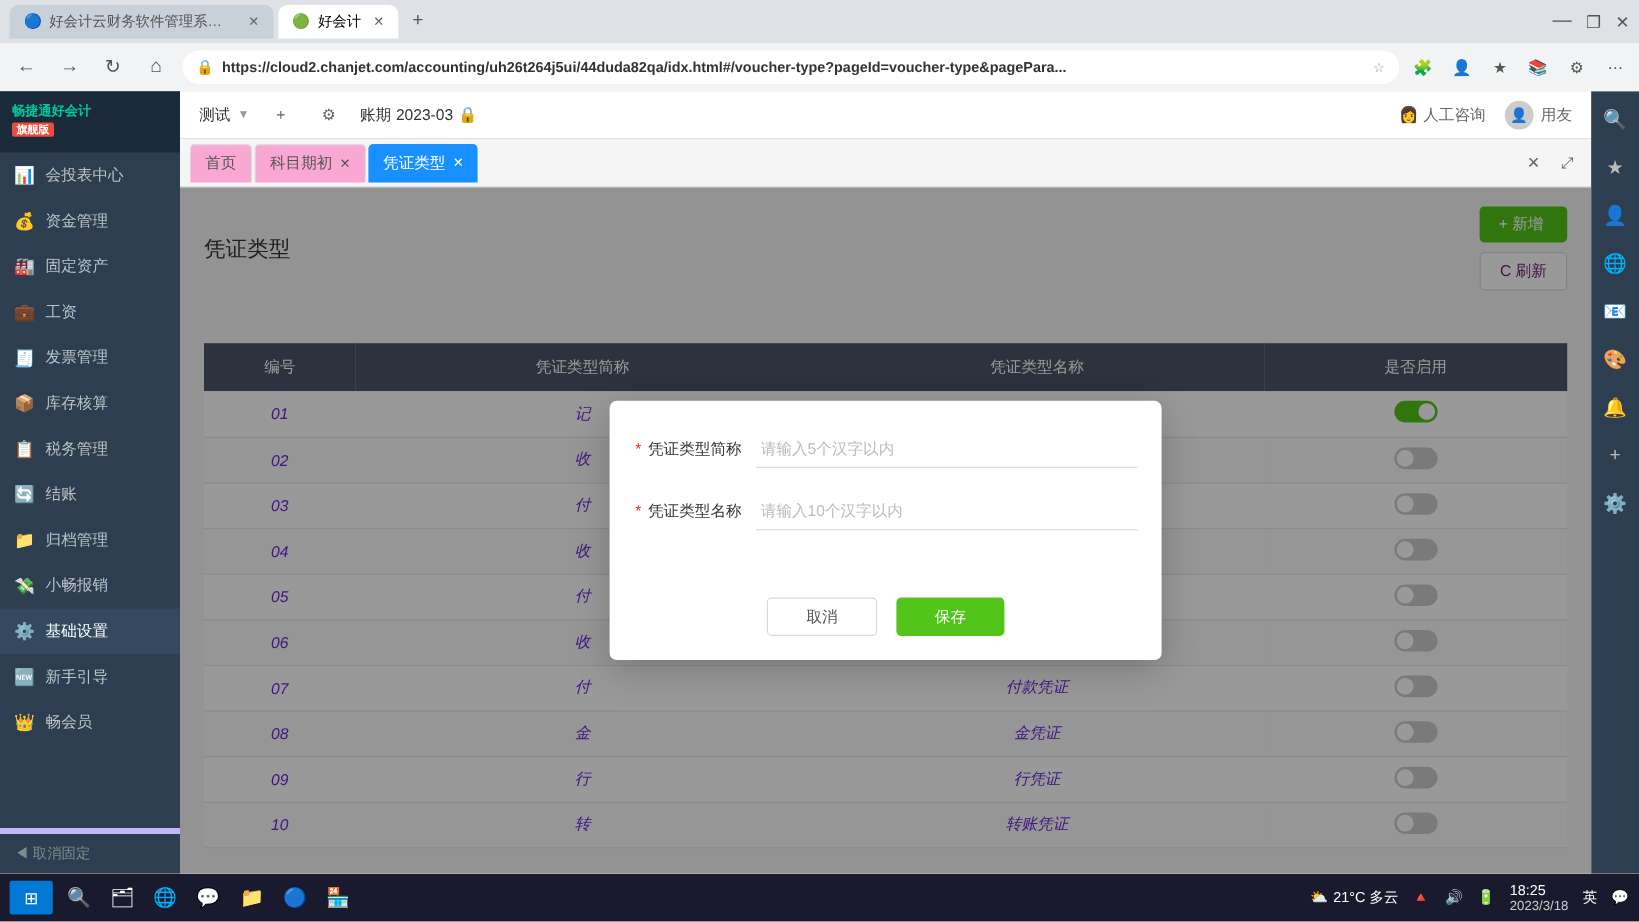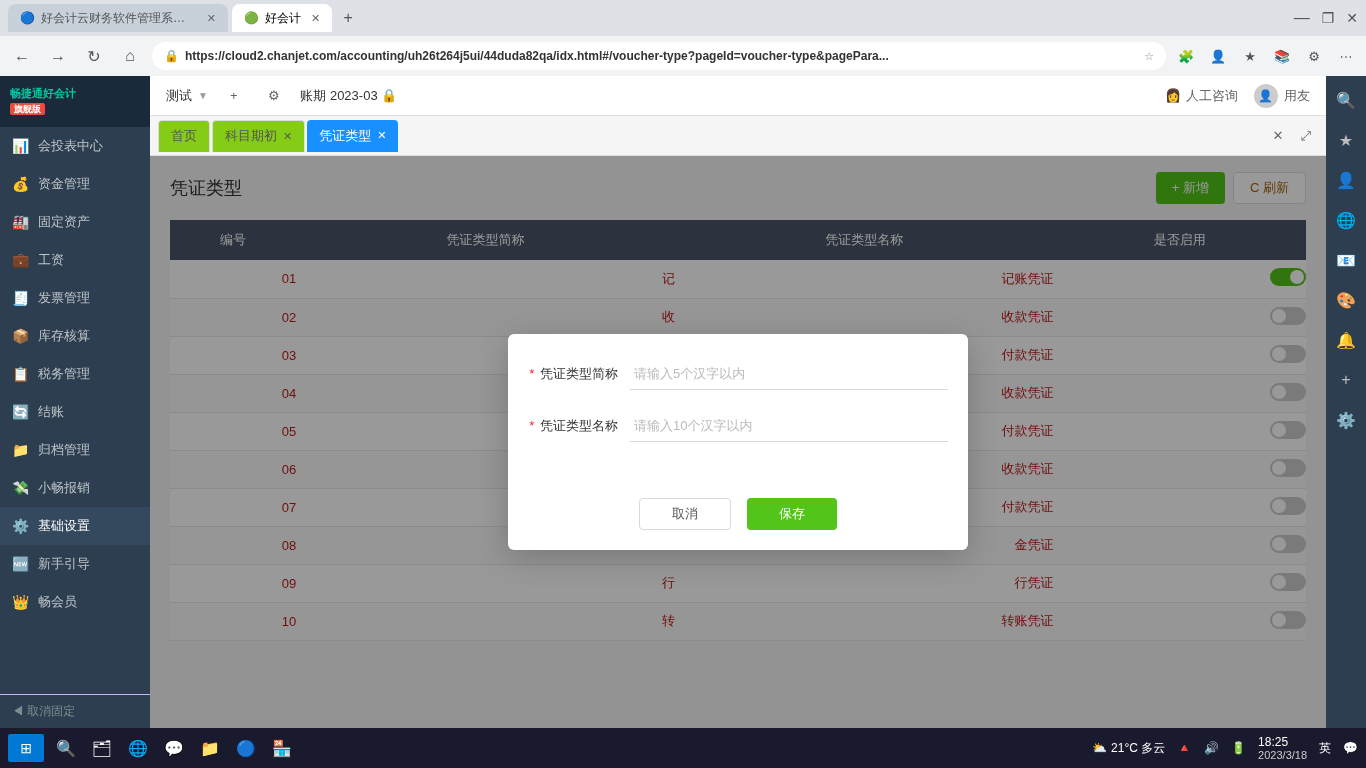--- a/index.html
+++ b/index.html
@@ -19,57 +19,57 @@
     .address-bar-url { flex: 1; font-size: 12px; color: #333; overflow: hidden; white-space: nowrap; font-weight: bold; }
     .browser-action-btn { width: 24px; height: 24px; display: flex; align-items: center; justify-content: center; color: #555; cursor: pointer; font-size: 13px; }
 
     
     .sidebar { width: 150px; background: #2c3e50; color: #ccc; display: flex; flex-direction: column; flex-shrink: 0; }
     .sidebar-header { background: #1a2a3a; padding: 10px; display: flex; align-items: center; gap: 8px; }
     .sidebar-nav { flex: 1; overflow-y: auto; }
     .sidebar-item { display: flex; align-items: center; gap: 8px; padding: 10px 12px; cursor: pointer; color: #bdc3c7; font-size: 13px; }
     .sidebar-item.active { background: #34495e; color: #fff; }
     .sidebar-item-icon { width: 18px; height: 18px; display: flex; align-items: center; justify-content: center; font-size: 14px; }
-    .sidebar-collapse-btn { padding: 8px 12px; color: #7f8c8d; font-size: 12px; cursor: pointer; border-top: 1px solid #c4b5fd; }
+    .sidebar-collapse-btn { padding: 8px 12px; color: #7f8c8d; font-size: 12px; cursor: pointer; border-top: 5px solid #c4b5fd; }
 
     
     .app-header { height: 40px; background: #fff; border-bottom: 1px solid #e0e0e0; display: flex; align-items: center; padding: 0 16px; gap: 12px; }
     .workspace-selector { display: flex; align-items: center; gap: 6px; cursor: pointer; font-size: 13px; color: #333; }
     .workspace-arrow { color: #999; font-size: 10px; }
     .header-icon-btn { width: 28px; height: 28px; display: flex; align-items: center; justify-content: center; cursor: pointer; color: #666; }
     .period-info { display: flex; align-items: center; gap: 4px; font-size: 13px; color: #333; }
     .header-right { margin-left: auto; display: flex; align-items: center; gap: 16px; }
     .consult-btn { display: flex; align-items: center; gap: 4px; color: #666; font-size: 13px; cursor: pointer; }
     .user-info { display: flex; align-items: center; gap: 6px; cursor: pointer; color: #666; font-size: 13px; }
     .user-avatar { width: 24px; height: 24px; border-radius: 50%; background: #ccc; display: flex; align-items: center; justify-content: center; }
 
     
     .page-tabs { display: flex; align-items: center; background: #f5f5f5; border-bottom: 1px solid #ddd; height: 40px; padding: 0 8px; gap: 2px; }
     .page-tab { display: flex; align-items: center; padding: 0 12px; height: 32px; cursor: pointer; font-size: 13px; color: #555; border-radius: 4px 4px 0 0; gap: 6px; }
     .page-tab.active { background: #1890ff; color: #fff; }
-    .page-tab.normal { background: #84cc16; border: 1px solid #ddd; border-bottom: none; }
+    .page-tab.normal { background: #f9a8d4; border: 1px solid #ddd; border-bottom: none; }
     .page-tab-close { font-size: 11px; color: inherit; }
     .expand-btn { margin-left: auto; display: flex; gap: 4px; }
     .expand-icon-btn { width: 24px; height: 24px; display: flex; align-items: center; justify-content: center; cursor: pointer; color: #666; }
 
     
     .main-content { flex: 1; background: #f5f5f5; overflow: hidden; position: relative; }
     .page-header { display: flex; align-items: center; justify-content: space-between; padding: 16px 20px; }
     .page-title { font-size: 18px; color: #333; font-weight: 500; }
-    .page-actions { display: flex; gap: 8px; }
+    .page-actions { display: flex; gap: 8px; flex-direction: column; }
     .btn-primary { background: #52c41a; color: #fff; border: none; padding: 6px 16px; border-radius: 4px; cursor: pointer; font-size: 13px; display: flex; align-items: center; gap: 4px; }
-    .btn-default { background: #fff; color: #a16207; border: 1px solid #ddd; padding: 6px 16px; border-radius: 4px; cursor: pointer; font-size: 13px; display: flex; align-items: center; gap: 4px; }
+    .btn-default { background: #fff; color: #701a75; border: 1px solid #ddd; padding: 6px 16px; border-radius: 4px; cursor: pointer; font-size: 13px; display: flex; align-items: center; gap: 4px; }
 
     
     .data-table { width: 100%; border-collapse: collapse; }
     .data-table thead tr { background: #4a5568; color: #fff; height: 40px; }
     .data-table thead th { text-align: center; font-weight: normal; font-size: 13px; }
     .data-table tbody tr { height: 38px; border-bottom: 1px solid #e8e8e8; background: #fff; }
     .data-table tbody tr:nth-child(even) { background: #fafafa; }
-    .data-table tbody td { text-align: right; font-size: 13px; color: #b91c1c; }
+    .data-table tbody td { text-align: center; font-size: 13px; color: #6d28d9; font-style: italic; }
     .toggle { width: 36px; height: 18px; border-radius: 9px; display: inline-block; cursor: pointer; position: relative; }
     .toggle.on { background: #52c41a; }
     .toggle.off { background: #ccc; }
     .toggle::after { content: ''; position: absolute; width: 14px; height: 14px; background: #fff; border-radius: 50%; top: 2px; transition: left 0.2s; }
     .toggle.on::after { left: 20px; }
     .toggle.off::after { left: 2px; }
 
     
     .right-panel { width: 40px; background: #2c3e50; display: flex; flex-direction: column; align-items: center; padding: 8px 0; gap: 8px; }
     .right-panel-icon { width: 32px; height: 32px; display: flex; align-items: center; justify-content: center; color: #bbb; cursor: pointer; font-size: 16px; }
@@ -266,21 +266,21 @@
           <div class="page-actions">
             <button class="btn-primary">
               <span>+ 新增</span>
             </button>
             <button class="btn-default">
               <span>C 刷新</span>
             </button>
           </div>
         </div>
 
-        <div style="padding: 0 20px;">
+        <div style="padding: 0 20px; margin-top: 28px;">
           <table class="data-table">
             <thead>
               <tr>
                 <th>编号</th>
                 <th>凭证类型简称</th>
                 <th>凭证类型名称</th>
                 <th>是否启用</th>
               </tr>
             </thead>
             <tbody id="table-body">

